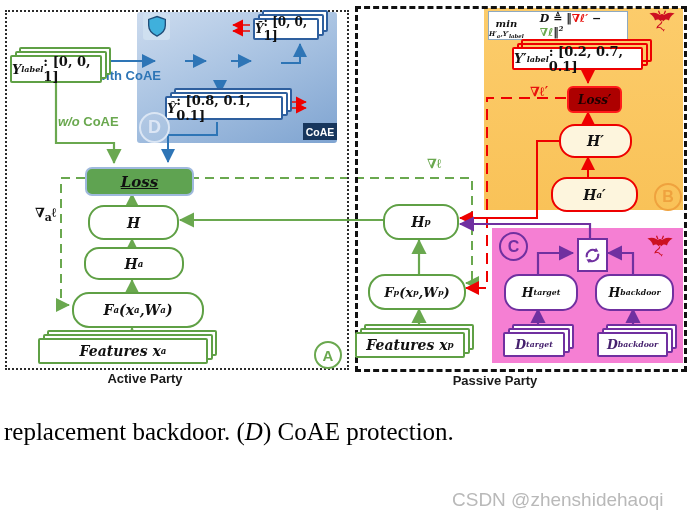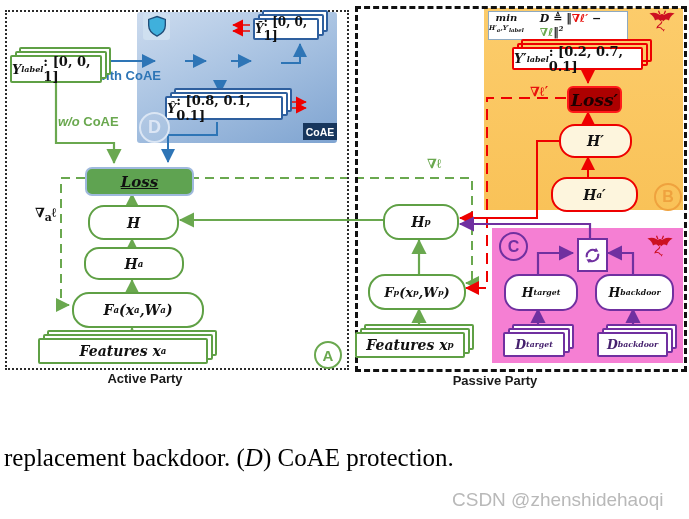--- a/index.html
+++ b/index.html
@@ -20,21 +20,21 @@
   .region.attackB{left:484px;top:8px;width:199px;height:202px;
     background:linear-gradient(180deg,#fccc6b,#f9c258);}
   .region.attackC{left:492px;top:228px;width:191px;height:135px;background:#f57fd3;}
   
   .node{position:absolute;display:flex;align-items:center;justify-content:center;
         background:#fff;border:2px solid #5fa045;border-radius:16px;
         font:700 italic 14px "DejaVu Serif","Liberation Serif",serif;color:#111;}
   .node sub,.stack sub{font-size:.62em;font-style:italic;}
   .node.fill-green{background:#5fa351;border:2px solid #9fb9dd;border-radius:7px;font-size:15px;text-decoration:underline;}
   .node.red{border:2px solid #ee0000;background:#fdf5dd;}
-  .node.fill-darkred{background:#ad0000;border:2px solid #ff1a1a;border-radius:6px;color:#1d0000;font-size:17px;}
+  .node.fill-darkred{background:#ad0000;border:2px solid #ff1a1a;border-radius:6px;color:#1d0000;font-size:12px;}
   .node.purple{border:2px solid #7030a0;border-radius:15px;font-size:12.5px;}
   
   .stack{position:absolute;--sc:#5fa045;--sbg:#fff;}
   .stack::before,.stack::after{content:"";position:absolute;border:2px solid var(--sc);
     background:var(--sbg);border-radius:2px;}
   .stack::before{inset:-8px -9px 8px 9px;}
   .stack::after{inset:-4px -5px 4px 5px;}
   .stack .face{position:absolute;inset:0;display:flex;align-items:center;justify-content:center;
     border:2px solid var(--sc);background:#fff;border-radius:2px;z-index:1;
     font:700 13px "DejaVu Serif","Liberation Serif",serif;color:#111;}
@@ -61,37 +61,37 @@
   .badge.d{left:139px;top:112px;width:27px;height:27px;border:2px solid #dbe6f4;color:#dce6f5;font-size:18px;background:rgba(255,255,255,.12);}
   .tag{position:absolute;left:303px;top:123px;width:34px;height:17px;background:#17365d;color:#fff;
     display:flex;align-items:center;justify-content:center;font:700 10.5px "Liberation Sans",sans-serif;}
   .lbl{position:absolute;font:700 13px "DejaVu Serif","Liberation Serif",serif;white-space:nowrap;}
   .lbl.blue{color:#2e75b6;font-family:"Liberation Sans",sans-serif;}
   .lbl.green{color:#6aa84f;}
   .lbl.red{color:#e8120e;}
   .lbl.black{color:#111;}
   
   .objective{position:absolute;left:488px;top:11px;width:138px;height:27px;background:#fff;
-    border:1.5px solid #8ea9c1;display:flex;align-items:flex-start;justify-content:center;gap:16px;z-index:4;}
+    border:1.5px solid #8ea9c1;display:flex;align-items:flex-end;justify-content:center;gap:16px;z-index:4;}
   .obj-min{text-align:center;line-height:1;font:700 italic 10px "DejaVu Serif",serif;color:#111;}
   .obj-min .under{display:block;font-size:6.5px;margin-top:1px;}
   .obj-body{font:700 italic 11px "DejaVu Serif","DejaVu Sans",serif;color:#111;}
   .obj-body sup{font-size:.6em;}
   .obj-body .rd{color:#e8120e;} .obj-body .gn{color:#6aa84f;}
   
   .icon{position:absolute;z-index:4;}
   .shield-bg{left:143px;top:13px;width:27px;height:27px;background:#cfe0f0;border-radius:3px;
     display:flex;align-items:center;justify-content:center;}
   .swapbox{left:577px;top:238px;width:27px;height:30px;background:#fff;border:2px solid #7030a0;
     display:flex;align-items:center;justify-content:center;}
   
   .caption{position:absolute;left:4px;top:415px;width:681px;z-index:5;
     font:400 25px/33px "Liberation Serif",serif;color:#000;}
   .caption .jline{text-align:justify;text-align-last:justify;}
-  .caption .lline{text-align:left;margin-top:26px;}
+  .caption .lline{text-align:left;}
   .watermark{position:absolute;left:452px;top:489px;z-index:6;
     font:400 19px "Liberation Sans",sans-serif;color:#b9b9b9;}
 </style>
 </head>
 <body>
 
 <div class="page">
 
   <div class="region coae"></div>
   <div class="region attackB"></div>

